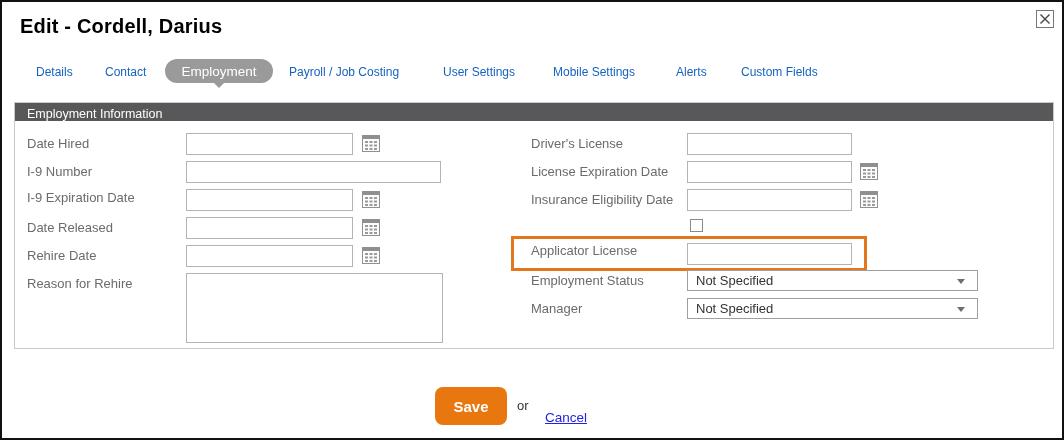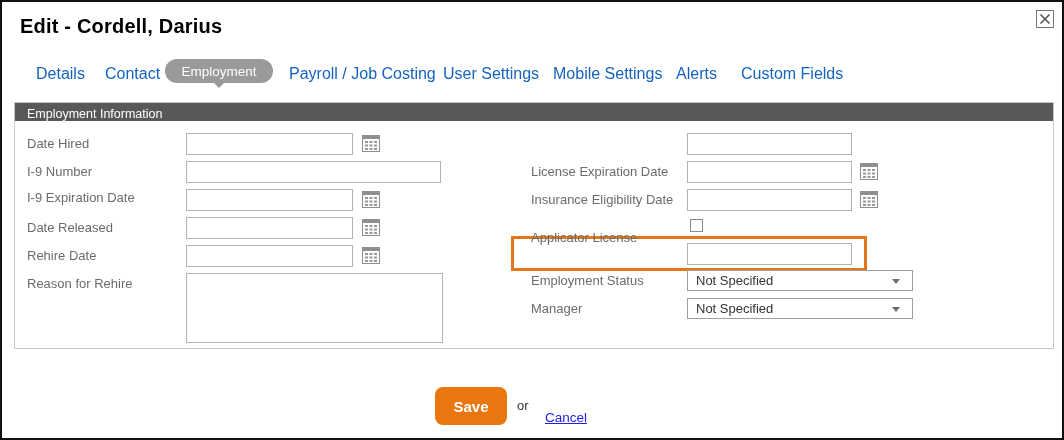--- a/index.html
+++ b/index.html
@@ -9,21 +9,21 @@
   .dialog { position: relative; width: 1064px; height: 440px; background: #fff;
             border: 2px solid #111; overflow: hidden; }
 
   .title { position: absolute; left: 18px; top: 13px; font-size: 20px;
            font-weight: bold; color: #000; letter-spacing: 0.2px; }
 
   .close-btn { position: absolute; left: 1034px; top: 8px; width: 18px; height: 18px;
                border: 1px solid #767676; background: #fff; display: flex;
                align-items: center; justify-content: center; cursor: pointer; }
 
-  .tab { position: absolute; top: 63px; font-size: 16px; color: #1563be;
+  .tab { position: absolute; top: 63px; font-size: 12px; color: #1563be;
          cursor: pointer; white-space: nowrap; }
   .tab-pill { position: absolute; left: 163px; top: 57px; width: 108px; height: 24px;
               background: #9a9a9a; border-radius: 12px; color: #fff; font-size: 13.5px;
               display: flex; align-items: center; justify-content: center; cursor: pointer; }
   .pill-caret { position: absolute; left: 50%; top: 23px; transform: translateX(-50%);
                 width: 0; height: 0; border: 6px solid transparent;
                 border-top: 6px solid #9a9a9a; }
 
   .panel { position: absolute; left: 12px; top: 100px; width: 1040px; height: 247px;
            border: 1px solid #c9c9c9; background: #fff; }
@@ -36,21 +36,21 @@
          font-size: 13px; padding: 0 6px; color: #333; outline: none; }
   .inp.w-date { width: 167px; }
   .inp.w-wide { width: 255px; }
   .inp.w-right { width: 165px; }
   .txtarea { position: absolute; width: 257px; height: 70px; border: 1px solid #b3b3b3;
              background: #fff; font-family: "Liberation Sans", sans-serif; font-size: 13px;
              padding: 4px 6px; resize: none; outline: none; }
   .cal { position: absolute; width: 18px; height: 17px; cursor: pointer; display: block; }
   .chk { position: absolute; width: 13px; height: 13px; border: 1px solid #8a8a8a;
          background: #fff; cursor: pointer; }
-  .sel { position: absolute; width: 226px; height: 21px; border: 1px solid #9f9f9f;
+  .sel { position: absolute; width: 291px; height: 21px; border: 1px solid #9f9f9f;
          background: #fff; font-size: 13px; line-height: 19px; padding-left: 8px;
          color: #333; cursor: pointer; }
   .sel-caret { position: absolute; right: 12px; top: 8px; width: 0; height: 0;
                border: 4px solid transparent; border-top: 5px solid #6e6e6e; }
 
   .highlight-box { position: absolute; left: 496px; top: 133px; width: 356px; height: 35px;
                    border: 3px solid #e3771c; pointer-events: none; }
 
   .save-btn { position: absolute; left: 433px; top: 385px; width: 72px; height: 38px;
               background: #e8770f; border: none; border-radius: 8px; color: #fff;
@@ -170,20 +170,21 @@
           <rect x="3" y="13" width="3" height="2"></rect>
             <rect x="7.5" y="13" width="3" height="2"></rect>
             <rect x="12" y="13" width="3" height="2"></rect>
         </g>
       </svg>
     </span>
 
     <div class="lbl" style="left:12px;top:170px">Reason for Rehire</div>
     <textarea class="txtarea" style="left: 171px; top: 170px;"></textarea>
 
+    <div class="lbl" style="left:516px;top:30px">Driver's License</div>
     <input class="inp w-right" style="left: 672px; top: 30px;">
 
     <div class="lbl" style="left:516px;top:58px">License Expiration Date</div>
     <input class="inp w-right" style="left: 672px; top: 58px;">
     <span class="cal" style="left:845px;top:60px">
       <svg width="18" height="17" viewBox="0 0 18 17">
         <rect x="0.5" y="0.5" width="17" height="16" fill="#fdfdfd" stroke="#8f8f8f"></rect>
         <rect x="1" y="1" width="16" height="3" fill="#8f8f8f"></rect>
         <g fill="#9a9a9a">
           <rect x="3" y="6" width="3" height="2"></rect>
@@ -215,21 +216,21 @@
           <rect x="3" y="13" width="3" height="2"></rect>
             <rect x="7.5" y="13" width="3" height="2"></rect>
             <rect x="12" y="13" width="3" height="2"></rect>
         </g>
       </svg>
     </span>
 
     <span class="chk" style="left:675px;top:116px"></span>
 
     <div class="highlight-box"></div>
-    <div class="lbl" style="left:516px;top:124px">Applicator License</div>
+    <div class="lbl" style="left:516px;top:137px">Applicator License</div>
     <input class="inp w-right" style="left: 672px; top: 140px;">
 
     <div class="lbl" style="left:516px;top:167px">Employment Status</div>
     <div class="sel" style="left:672px;top:167px">
       <span>Not Specified</span>
       <span class="sel-caret"></span>
     </div>
 
     <div class="lbl" style="left:516px;top:195px">Manager</div>
     <div class="sel" style="left:672px;top:195px">

